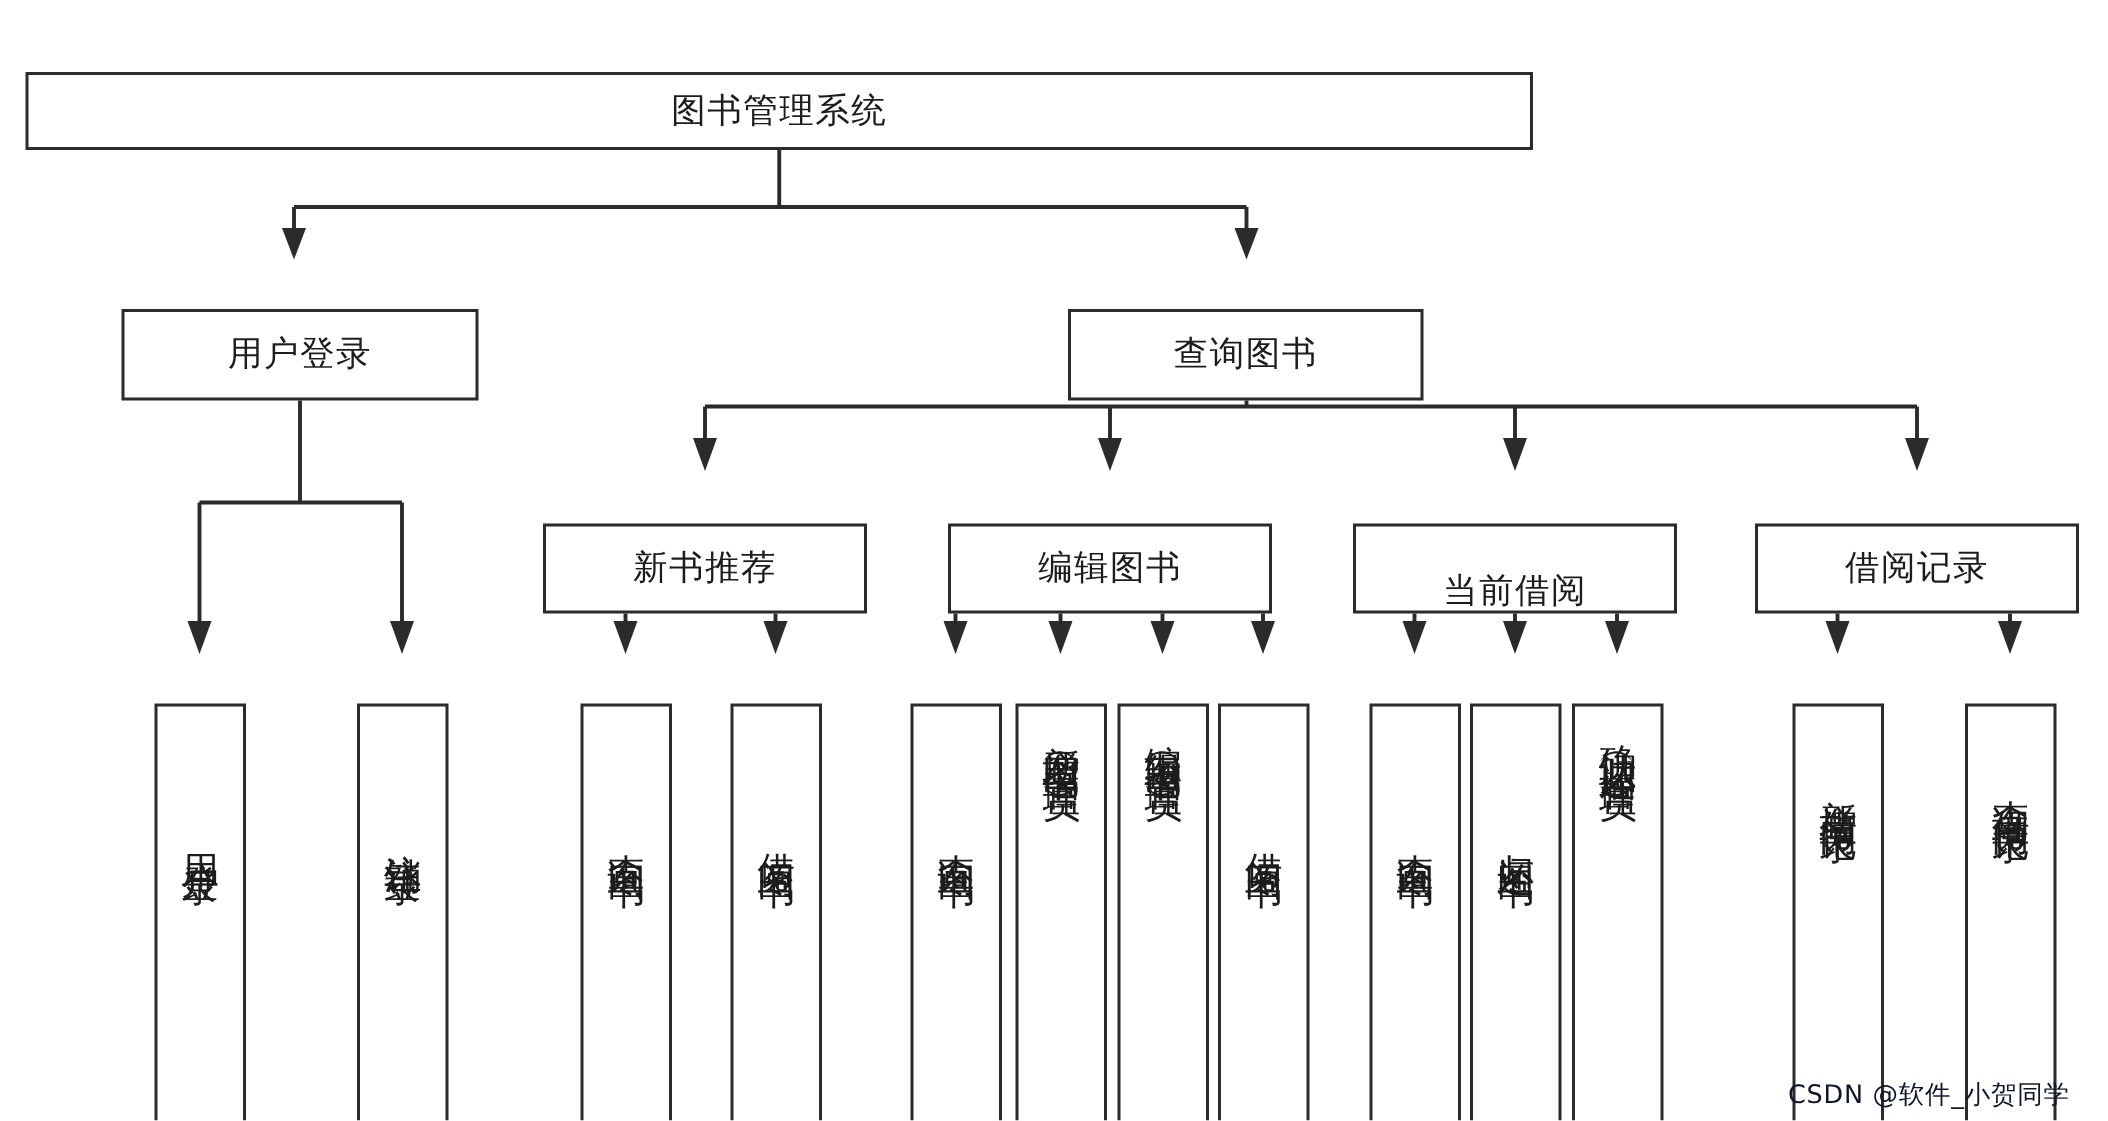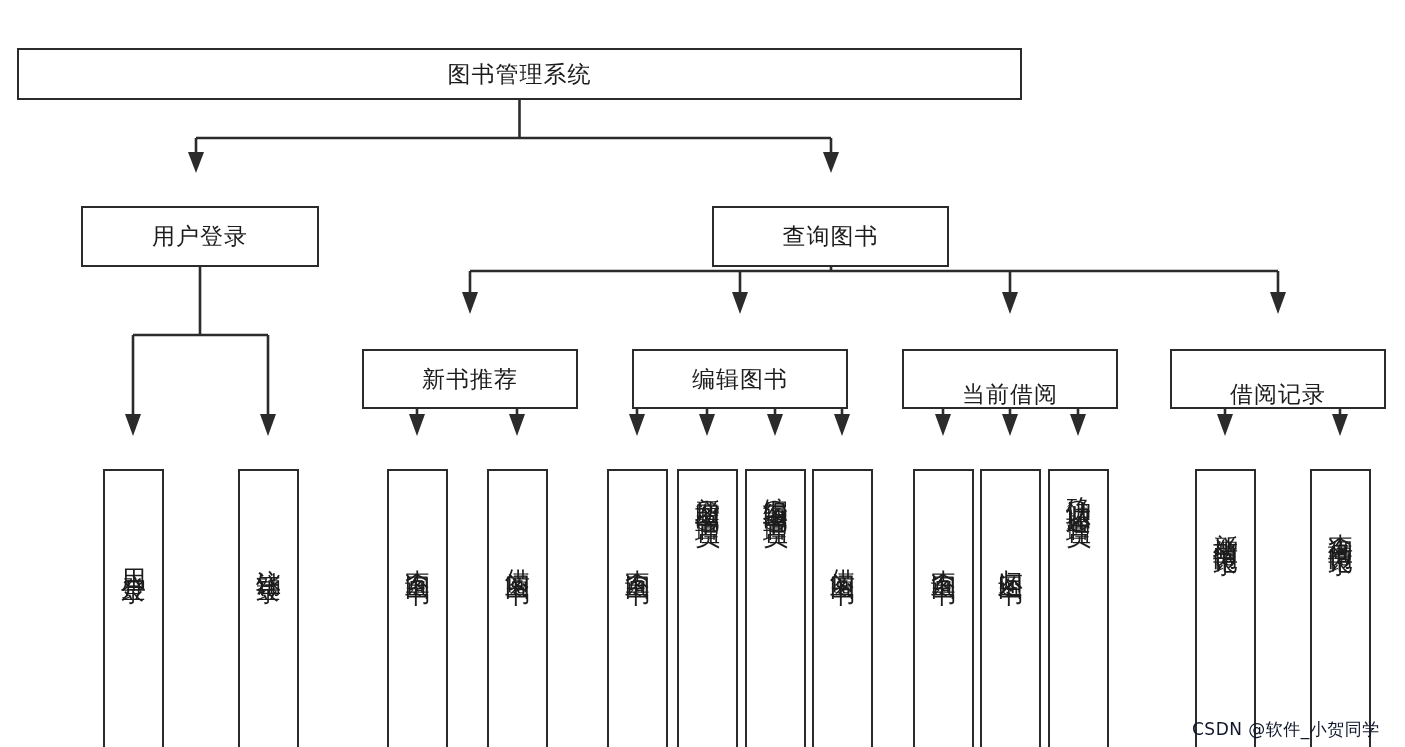--- a/index.html
+++ b/index.html
@@ -165,21 +165,21 @@
   </div>
 
   <div class="node horiz" style="left:632px; top:314px; width:216px; height:60px;">
     <span class="label">编辑图书</span>
   </div>
 
   <div class="node horiz" style="left:902px; top:314px; width:216px; height:60px;align-items:flex-end;">
     <span class="label">当前借阅</span>
   </div>
 
-  <div class="node horiz" style="left:1170px; top:314px; width:216px; height:60px;align-items:flex-end;">
+  <div class="node horiz" style="left:1170px; top:314px; width:216px; height:60px;">
     <span class="label">借阅记录</span>
   </div>
 
   <div class="node vert" style="left:103px; top:434px; width:61px; height:301px; padding-top:78px;">
     <span class="label">用户登录</span>
   </div>
 
   <div class="node vert" style="left:238px; top:434px; width:61px; height:301px; padding-top:78px;">
     <span class="label">注销登录</span>
   </div>

